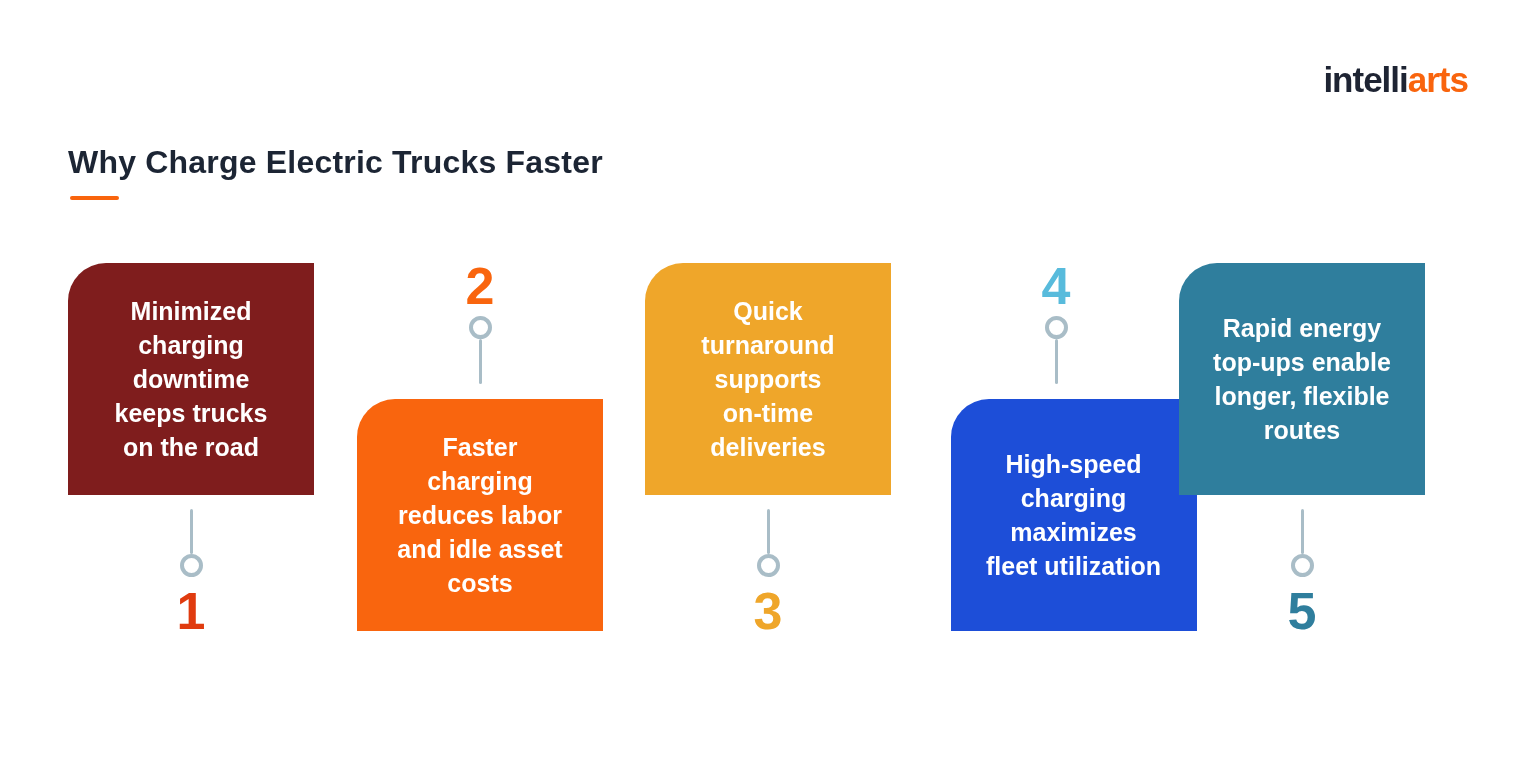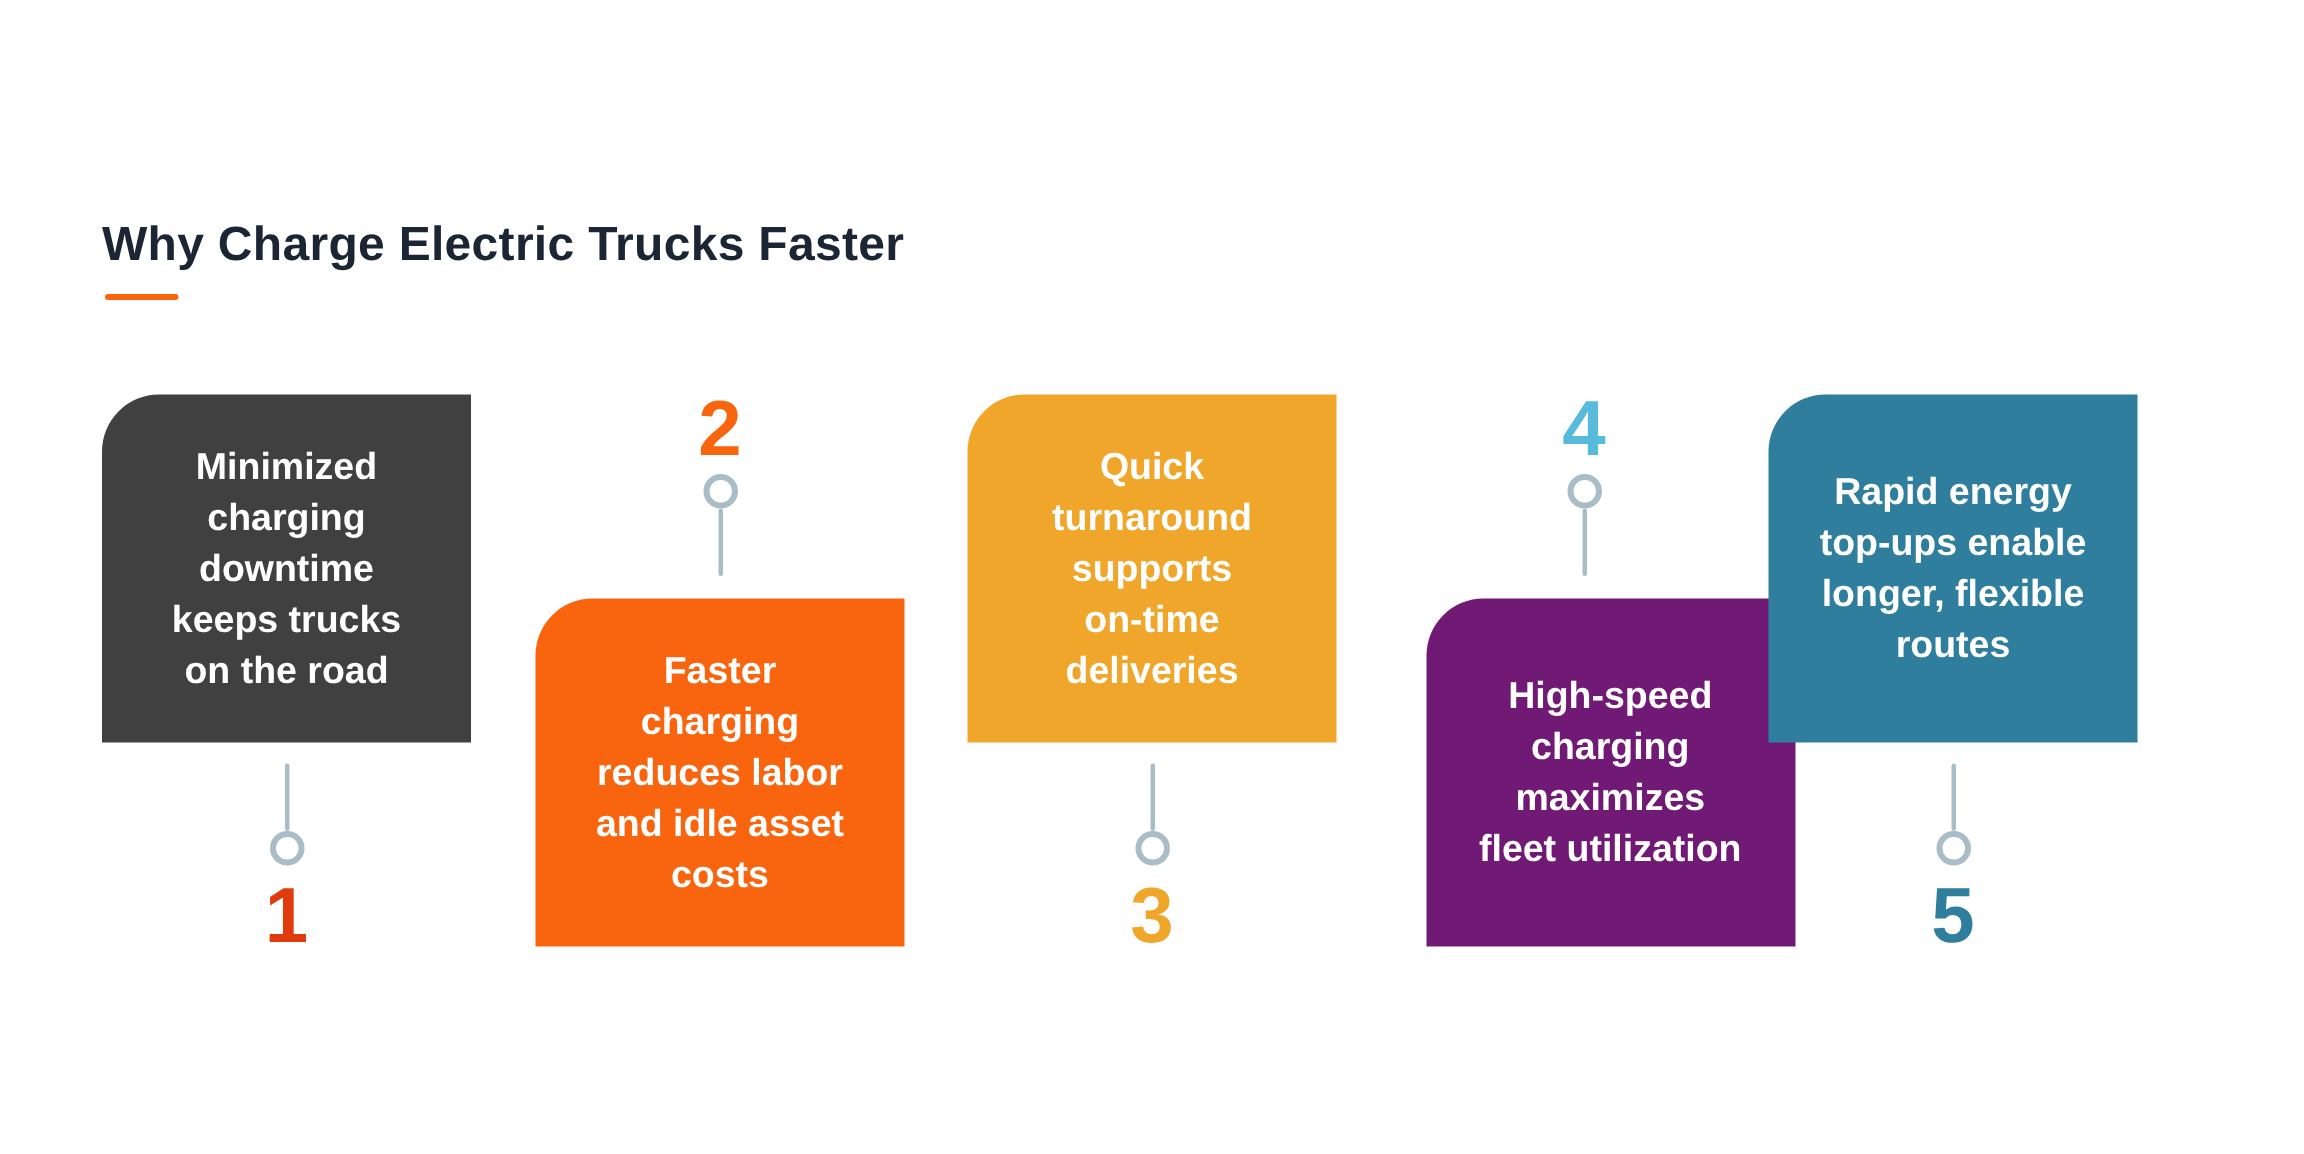--- a/index.html
+++ b/index.html
@@ -100,26 +100,29 @@
     border: 4px solid;
     border-radius: 50%;
     background: #ffffff;
   }
 </style>
 </head>
 <body>
 
 <div class="canvas">
 
+  <div class="logo">
+    <span style="color: rgb(30, 36, 51);">intelli</span><span style="color: rgb(249, 100, 13);">arts</span>
+  </div>
 
   <h1 class="title" style="color: rgb(28, 37, 52);">Why Charge Electric Trucks Faster</h1>
   <div class="title-underline" style="background-color: rgb(249, 100, 13);"></div>
 
   <div class="step-col col-1 pos-below">
-    <div class="step-card" style="background-color: #404040;">
+    <div class="step-card" style="background-color: #7f1d1d;">
       <div class="step-text">Minimized
 charging
 downtime
 keeps trucks
 on the road</div>
     </div>
     <div class="connector-line" style="background-color: rgb(169, 189, 199);"></div>
     <div class="connector-circle" style="border-color: rgb(169, 189, 199);"></div>
     <div class="step-number" style="color: rgb(224, 59, 15);">1</div>
   </div>
@@ -147,21 +150,21 @@
     </div>
     <div class="connector-line" style="background-color: rgb(169, 189, 199);"></div>
     <div class="connector-circle" style="border-color: rgb(169, 189, 199);"></div>
     <div class="step-number" style="color: rgb(239, 166, 42);">3</div>
   </div>
 
   <div class="step-col col-4 pos-above">
     <div class="step-number" style="color: rgb(88, 187, 220);">4</div>
     <div class="connector-circle" style="border-color: rgb(169, 189, 199);"></div>
     <div class="connector-line" style="background-color: rgb(169, 189, 199);"></div>
-    <div class="step-card" style="background-color: #701a75; margin-left: 35px;">
+    <div class="step-card" style="background-color: #1d4ed8; margin-left: 35px;">
       <div class="step-text">High-speed
 charging
 maximizes
 fleet utilization</div>
     </div>
   </div>
 
   <div class="step-col col-5 pos-below">
     <div class="step-card" style="background-color: rgb(47, 126, 157);">
       <div class="step-text">Rapid energy

